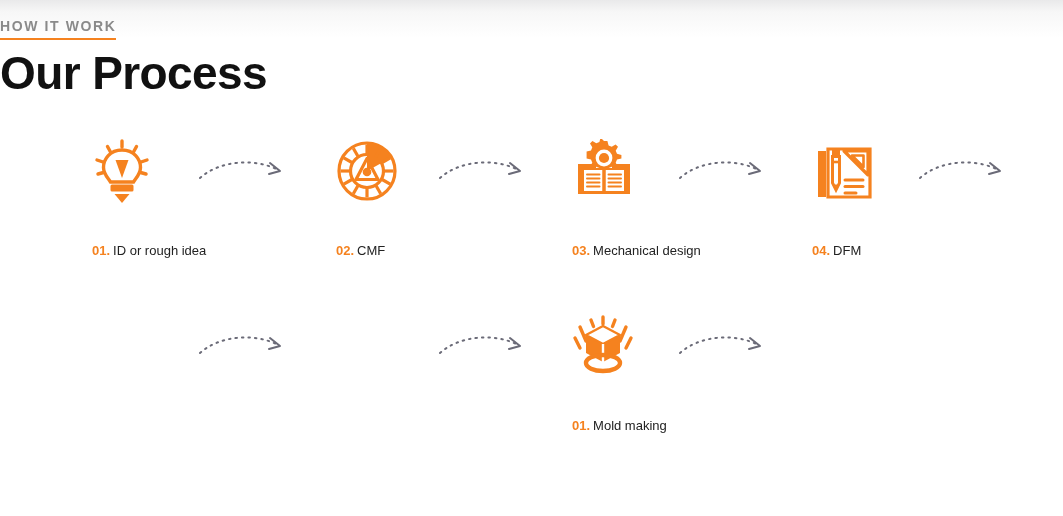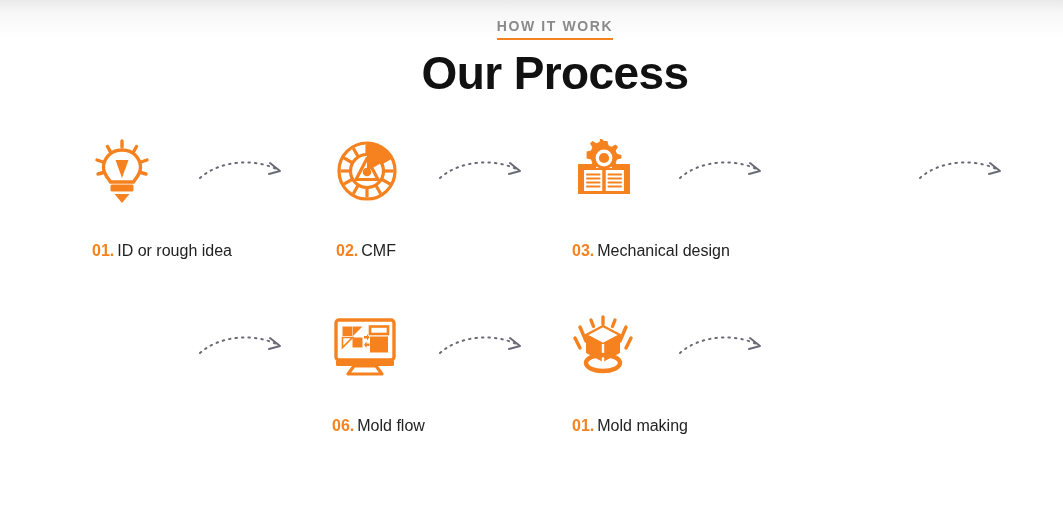--- a/index.html
+++ b/index.html
@@ -18,23 +18,22 @@
     position: relative;
     width: 1063px;
     height: 516px;
     background:
       linear-gradient(to bottom, #e9e9ea 0px, #f7f7f7 12px, #ffffff 38px, #ffffff 100%);
     box-sizing: border-box;
   }
 
   
   .header {
-    text-align: center;
+    text-align: left;
     padding-top: 17px;
-    padding-left: 47px;
   }
   .eyebrow-wrap {
     display: inline-block;
   }
   .eyebrow {
     font-size: 14px;
     font-weight: bold;
     letter-spacing: 1.6px;
     color: #8a8a8a;
     line-height: 16px;
@@ -80,21 +79,21 @@
     justify-content: flex-start;
   }
   .icon-box svg {
     display: block;
   }
   .step-label {
     position: absolute;
     top: 112px;
     left: 0;
     white-space: nowrap;
-    font-size: 16px;
+    font-size: 13px;
     line-height: 22px;
     color: #222222;
   }
   .step-num {
     color: #F5821F;
     font-weight: bold;
     margin-right: 3px;
   }
   .step-text {
     color: #222222;
@@ -219,60 +218,62 @@
           <span class="step-num">03.</span><span class="step-text">Mechanical design</span>
         </div>
       </div>
       <div class="arrow" style="left:676px">
         <svg width="92" height="40" viewBox="0 0 92 40">
           <path d="M4 28 C24 10, 60 8, 82 20" fill="none" stroke="#6B6B78" stroke-width="2" stroke-linecap="round" stroke-dasharray="1.5 5"></path>
           <path d="M74 13 L84 21 L73 24" fill="none" stroke="#6B6B78" stroke-width="2" stroke-linecap="round" stroke-linejoin="round"></path>
         </svg>
       </div>
 
+      <div class="step" style="left:812px">
+        <div class="icon-box">
+          <svg width="64" height="64" viewBox="0 0 64 64">
+            <path d="M6 12 L14 12 L14 58 L6 58 Z" fill="#F5821F"></path>
+            <path d="M16 10 L58 10 L58 58 L16 58 Z" fill="none" stroke="#F5821F" stroke-width="3.2"></path>
+            <path d="M32 12 L56 12 L56 36 Z" fill="none" stroke="#F5821F" stroke-width="3.2" stroke-linejoin="round"></path>
+            <path d="M40 16.5 L51.5 16.5 L51.5 28 Z" fill="none" stroke="#F5821F" stroke-width="2.6" stroke-linejoin="round"></path>
+            <g>
+              <path d="M20 10 L28 10 L28 16 L20 16 Z" fill="#F5821F"></path>
+              <path d="M20.5 17.5 L27.5 17.5 L27.5 44 L24 51 L20.5 44 Z" fill="none" stroke="#F5821F" stroke-width="3"></path>
+              <path d="M22.5 45.5 L25.5 45.5 L24 49.5 Z" fill="#F5821F"></path>
+              <line x1="20.5" y1="23" x2="27.5" y2="23" stroke="#F5821F" stroke-width="2.6"></line>
+            </g>
+            <g stroke="#F5821F" stroke-width="3" stroke-linecap="round">
+              <line x1="33" y1="41" x2="51" y2="41"></line>
+              <line x1="33" y1="47.5" x2="51" y2="47.5"></line>
+              <line x1="33" y1="54" x2="44" y2="54"></line>
+            </g>
+          </svg>
+        </div>
+        <div class="step-label">
+          <span class="step-num">04.</span><span class="step-text">DFM</span>
+        </div>
+      </div>
       <div class="arrow" style="left:916px">
         <svg width="92" height="40" viewBox="0 0 92 40">
           <path d="M4 28 C24 10, 60 8, 82 20" fill="none" stroke="#6B6B78" stroke-width="2" stroke-linecap="round" stroke-dasharray="1.5 5"></path>
           <path d="M74 13 L84 21 L73 24" fill="none" stroke="#6B6B78" stroke-width="2" stroke-linecap="round" stroke-linejoin="round"></path>
         </svg>
       </div>
 
     </div>
 
     <div class="row">
 
       <div class="arrow" style="left:196px">
         <svg width="92" height="40" viewBox="0 0 92 40">
           <path d="M4 28 C24 10, 60 8, 82 20" fill="none" stroke="#6B6B78" stroke-width="2" stroke-linecap="round" stroke-dasharray="1.5 5"></path>
           <path d="M74 13 L84 21 L73 24" fill="none" stroke="#6B6B78" stroke-width="2" stroke-linecap="round" stroke-linejoin="round"></path>
         </svg>
       </div>
 
-      <div class="step" style="left:332px">
-        <div class="icon-box">
-          <svg width="66" height="60" viewBox="0 0 66 60">
-            <rect x="4" y="4" width="58" height="40" rx="3" fill="none" stroke="#F5821F" stroke-width="3.4"></rect>
-            <rect x="4" y="44" width="58" height="6" rx="1.5" fill="#F5821F"></rect>
-            <path d="M22 50 L44 50 L50 58 L16 58 Z" fill="none" stroke="#F5821F" stroke-width="3.2" stroke-linejoin="round"></path>
-            <rect x="10.5" y="10.5" width="9.5" height="9.5" fill="#F5821F"></rect>
-            <path d="M20.5 10.5 L30.5 10.5 L20.5 20.5 Z" fill="#F5821F"></path>
-            <path d="M10.5 21.5 L20.5 21.5 L10.5 31.5 Z" fill="#ffffff" stroke="#F5821F" stroke-width="1.6"></path>
-            <path d="M20.5 21.5 L30.5 21.5 L30.5 31.5 L20.5 31.5 Z" fill="#F5821F"></path>
-            <rect x="38" y="10.5" width="18" height="7.5" fill="none" stroke="#F5821F" stroke-width="2.6"></rect>
-            <rect x="38" y="20.5" width="18" height="16" fill="#F5821F"></rect>
-            <g fill="#F5821F">
-              <path d="M32 20 L35 20 L35 18 L37.5 21.2 L35 24.4 L35 22.4 L32 22.4 Z"></path>
-              <path d="M37.5 27.5 L34.5 27.5 L34.5 25.5 L32 28.7 L34.5 31.9 L34.5 29.9 L37.5 29.9 Z"></path>
-            </g>
-          </svg>
-        </div>
-        <div class="step-label">
-          <span class="step-num">06.</span><span class="step-text">Mold flow</span>
-        </div>
-      </div>
       <div class="arrow" style="left:436px">
         <svg width="92" height="40" viewBox="0 0 92 40">
           <path d="M4 28 C24 10, 60 8, 82 20" fill="none" stroke="#6B6B78" stroke-width="2" stroke-linecap="round" stroke-dasharray="1.5 5"></path>
           <path d="M74 13 L84 21 L73 24" fill="none" stroke="#6B6B78" stroke-width="2" stroke-linecap="round" stroke-linejoin="round"></path>
         </svg>
       </div>
 
       <div class="step" style="left:572px">
         <div class="icon-box">
           <svg width="62" height="62" viewBox="0 0 62 62">

